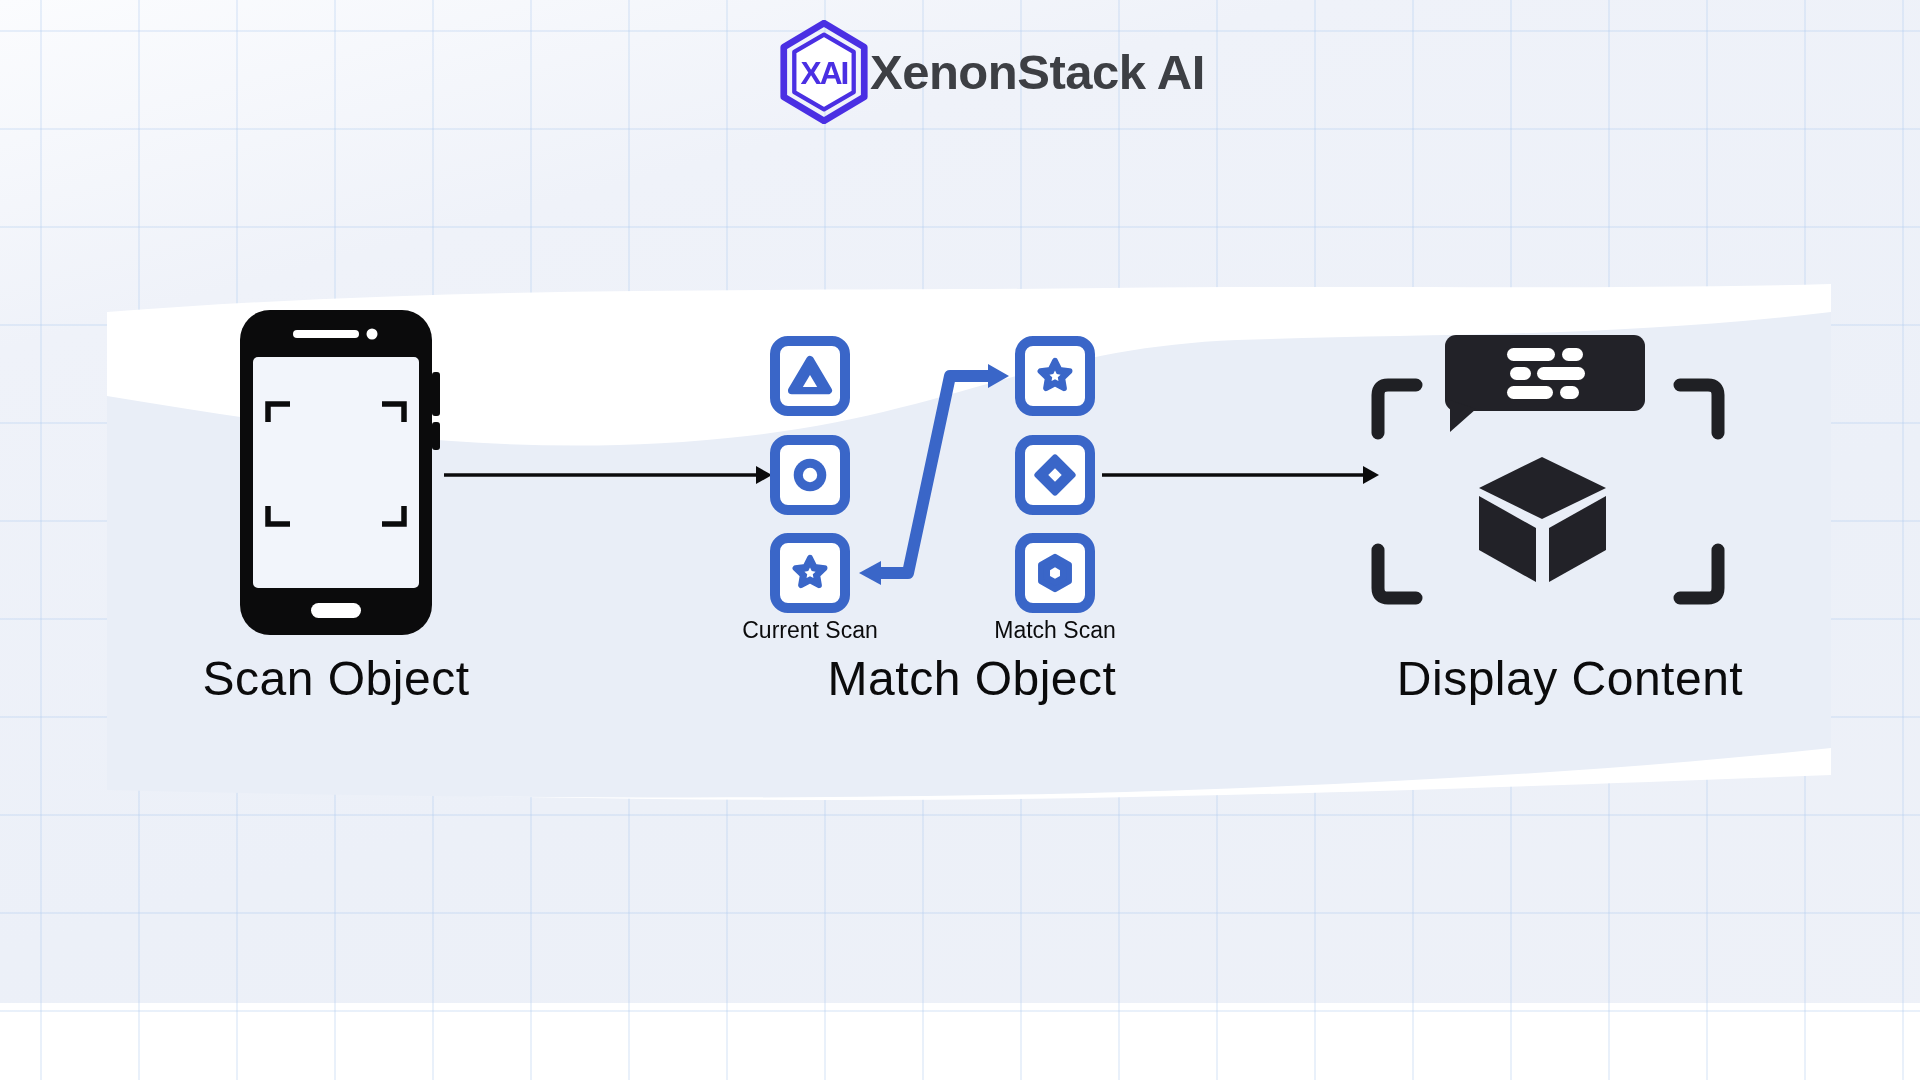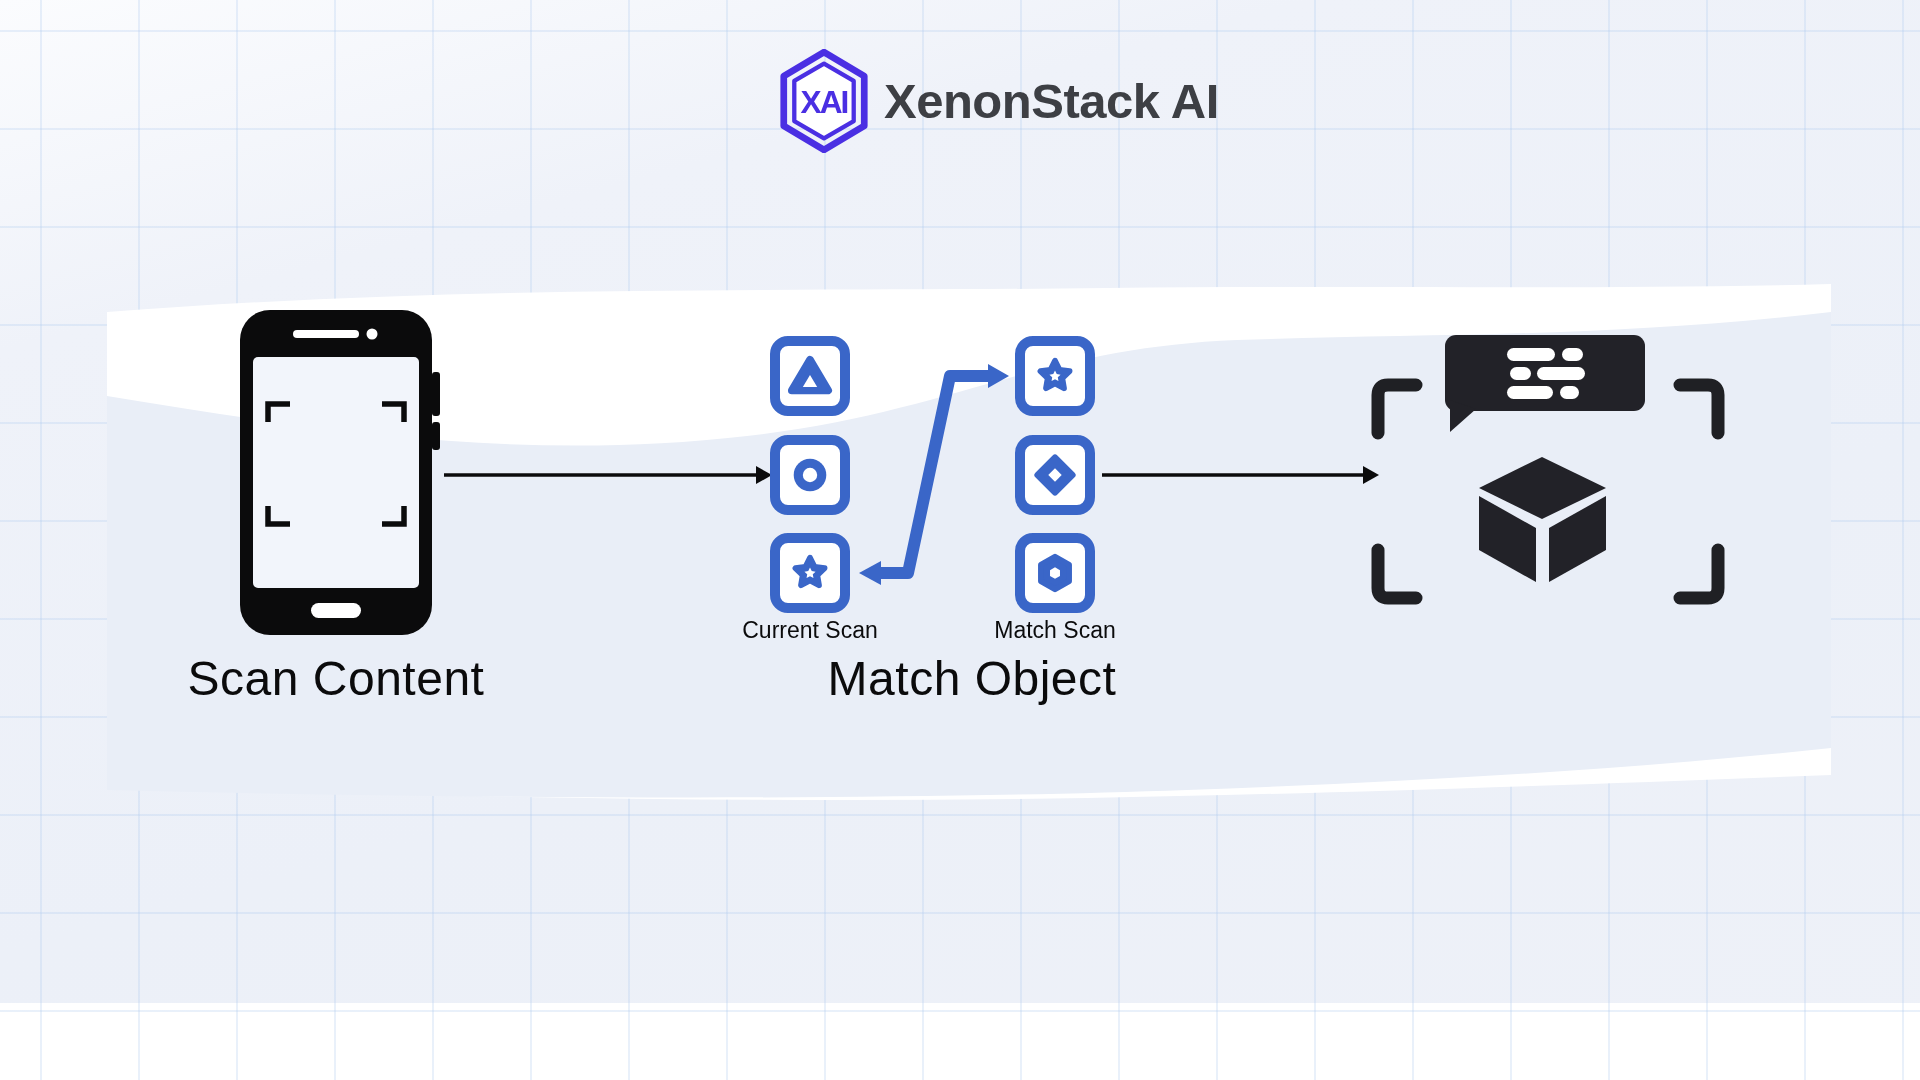--- a/index.html
+++ b/index.html
@@ -18,23 +18,23 @@
       linear-gradient(rgba(176,203,238,0.28) 2px,transparent 2px),
       linear-gradient(90deg,rgba(176,203,238,0.28) 2px,transparent 2px);
     background-size:98px 98px;
     background-position:40px 30px;
   }
   .band{position:absolute;left:107px;top:278px;width:1724px;height:525px;z-index:2;}
   .band svg{display:block;}
   .arrow-layer{position:absolute;left:0;top:0;width:1920px;height:1080px;z-index:3;pointer-events:none;}
   .content{position:absolute;inset:0;z-index:4;}
 
-  .logo-wrap{position:absolute;left:778px;top:48px;width:460px;height:106px;display:flex;align-items:center;}
+  .logo-wrap{position:absolute;left:778px;top:19px;width:460px;height:106px;display:flex;align-items:center;}
   .brand-text{
-    font-size:49px;font-weight:bold;color:#3d3f44;letter-spacing:-0.5px;margin-left:14px;
+    font-size:49px;font-weight:bold;color:#3d3f44;letter-spacing:-0.5px;
   }
 
   .phone{position:absolute;left:240px;top:310px;width:200px;height:325px;}
 
   .match-square{
     position:absolute;width:80px;height:80px;box-sizing:border-box;
     border:10px solid #3A66C8;border-radius:18px;background:#ffffff;
     display:flex;align-items:center;justify-content:center;
   }
   .display-region{position:absolute;left:1370px;top:330px;width:356px;height:280px;}
@@ -167,16 +167,17 @@
         <rect x="190" y="56" width="19" height="13" rx="6.5"></rect>
       </g>
     </g>
     <g fill="#222228">
       <polygon points="172,127 236,158 172,189 109,158"></polygon>
       <polygon points="109,166 166,198 166,252 109,220"></polygon>
       <polygon points="236,166 179,198 179,252 236,220"></polygon>
     </g>
   </svg>
 
-  <div class="step-label" style="left:136px;">Scan Content</div>
+  <div class="step-label" style="left:136px;">Scan Object</div>
   <div class="step-label" style="left:772px;">Match Object</div>
+  <div class="step-label" style="left:1370px;">Display Content</div>
 
 </div>
 
 </body></html>

